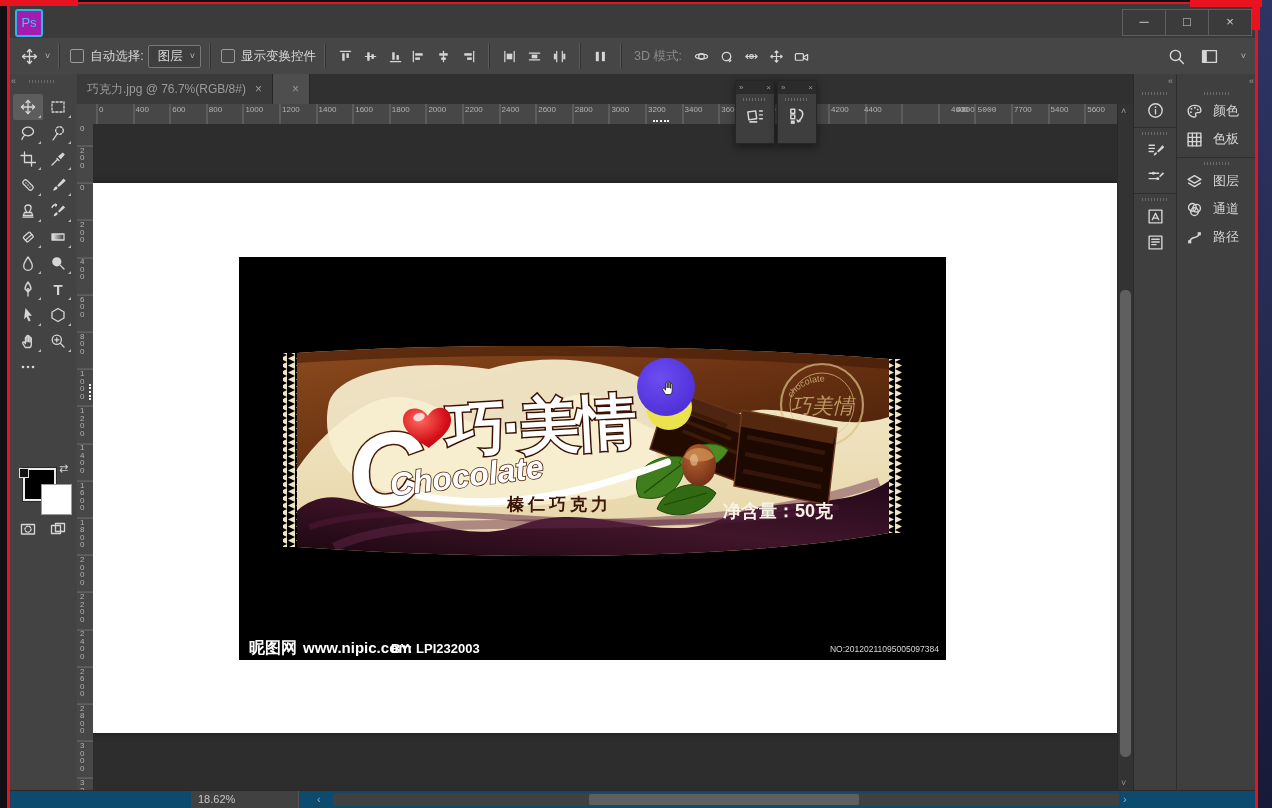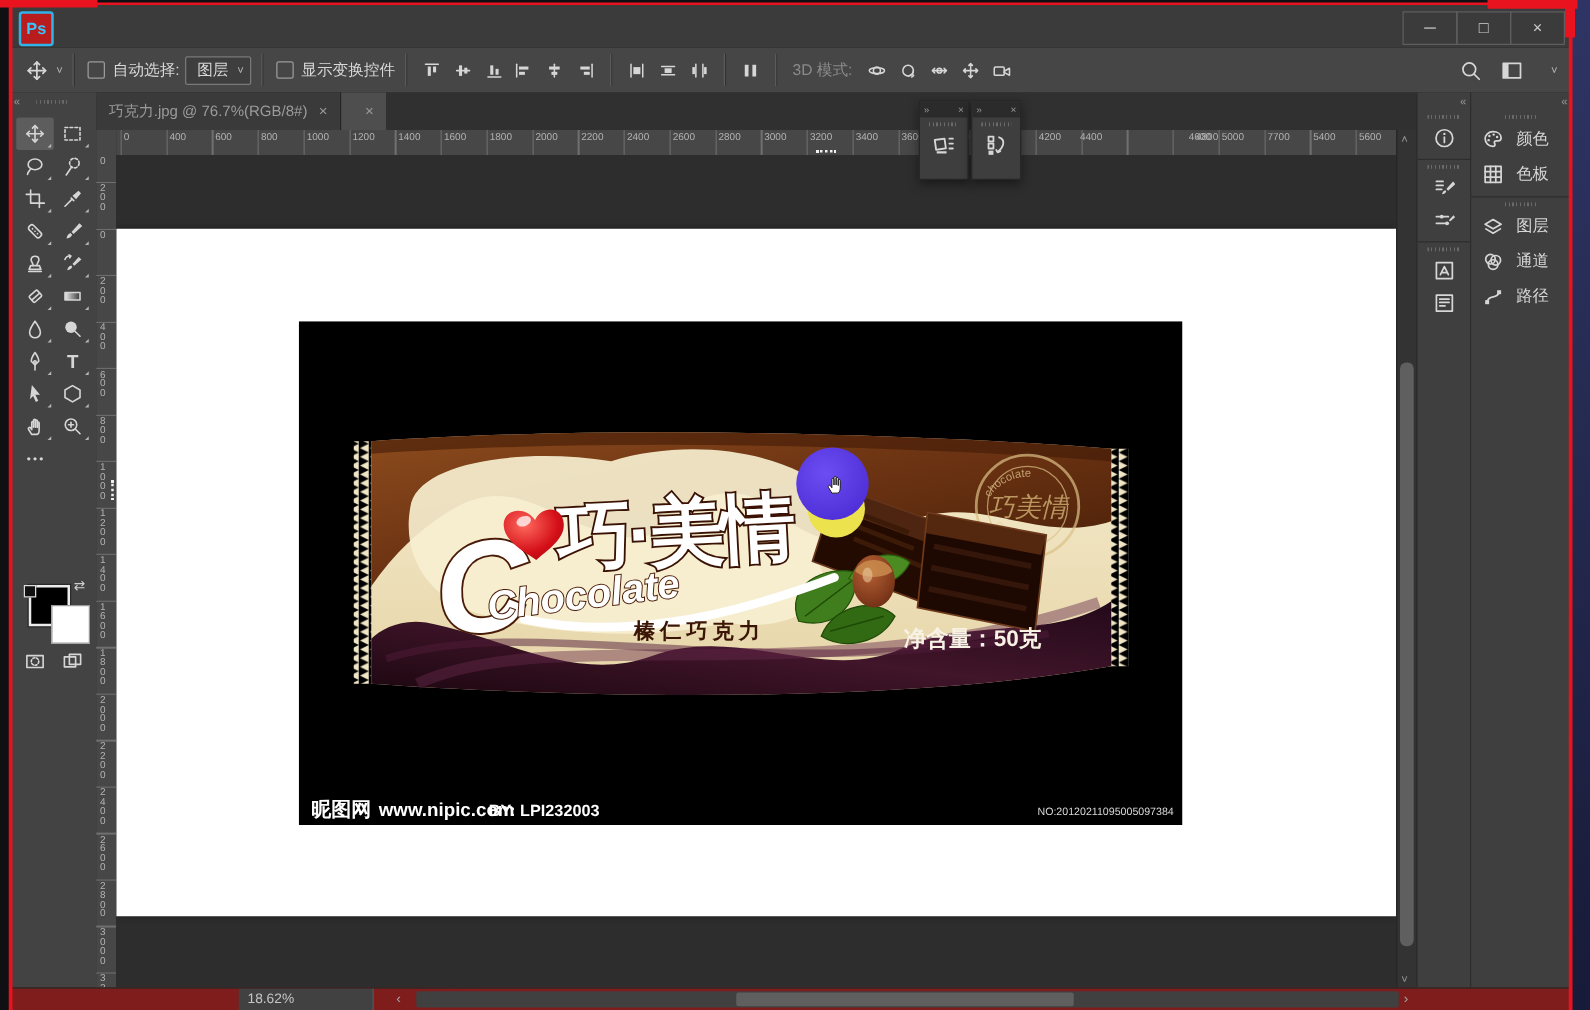--- a/index.html
+++ b/index.html
@@ -10,22 +10,22 @@
   .desktop{right:0;top:0;width:16px;height:808px;background:linear-gradient(180deg,#2e3564,#262b52 40%,#171a38);}
   
   .red-l{left:7px;top:0;width:3px;height:808px;background:#e8131f;}
   .red-t{left:7px;top:2px;width:1250px;height:2px;background:#e8131f;}
   .red-r{left:1255px;top:0;width:3px;height:808px;background:#e8131f;}
   .red-tl{left:0;top:0;width:78px;height:6px;background:#e8131f;}
   .red-tr1{left:1190px;top:0;width:72px;height:7px;background:#e8131f;}
   .red-tr2{left:1252px;top:0;width:8px;height:30px;background:#e8131f;}
   
   .menubar{left:9px;top:4px;width:1247px;height:34px;background:#3b3b3b;color:#e2e2e2;font-size:13px;}
-  .pslogo{left:6px;top:5px;width:24px;height:24px;background:#b91c1c;border:2px solid #2fb3e8;border-radius:3px;
-     color:#36c6ff;font-weight:bold;font-size:13px;line-height:24px;text-align:center;}
+  .pslogo{left:6px;top:5px;width:24px;height:24px;background:#a21caf;border:2px solid #2fb3e8;border-radius:3px;
+     color:#36c6ff;font-weight:normal;font-size:13px;line-height:24px;text-align:center;}
   .menu-items{left:42px;top:0;height:34px;display:flex;align-items:center;}
   .menu-item{padding:0 13px;height:34px;line-height:34px;cursor:default;}
   .winbtns{right:4px;top:5px;display:flex;}
   .winbtn{width:42px;height:25px;border:1px solid #5e5e5e;margin-left:-1px;color:#cfcfcf;
      text-align:center;line-height:24px;font-size:13px;}
   .optionsbar{left:9px;top:38px;width:1247px;height:36px;background:#464646;border-bottom:1px solid #282828;
      color:#d8d8d8;font-size:12.5px;display:flex;align-items:center;}
   .sep{width:1px;height:26px;background:#5a5a5a;border-right:1px solid #333;margin:0 8px;}
   .cbx{width:12px;height:12px;border:1px solid #9b9b9b;border-radius:2px;background:transparent;margin:0 6px 0 2px;}
   .dropdown{height:21px;border:1px solid #787878;border-radius:2px;background:#3e3e3e;display:flex;
@@ -83,21 +83,21 @@
   .dk-item{display:flex;align-items:center;gap:8px;height:28px;padding-left:6px;font-size:13px;}
   .dk-ic{width:22px;height:22px;display:flex;align-items:center;justify-content:center;}
   .dock-sep{height:1px;background:#2e2e2e;margin:4px 0;}
   .icbtn{width:42px;height:26px;display:flex;align-items:center;justify-content:center;}
   
   .fpanel{top:80px;width:38px;height:62px;background:#3e3e3e;border:1px solid #262626;box-shadow:0 3px 8px rgba(0,0,0,.45);}
   .fp-head{height:13px;background:#2b2b2b;color:#9a9a9a;font-size:8px;display:flex;justify-content:space-between;
      align-items:center;padding:0 3px;}
   .fp-body{display:flex;flex-direction:column;align-items:center;gap:6px;padding-top:4px;}
   
-  .statusbar{left:9px;top:790px;width:1247px;height:18px;background:#7f1d1d;border-top:1px solid #2b2b2b;
+  .statusbar{left:9px;top:790px;width:1247px;height:18px;background:#0c4a6e;border-top:1px solid #2b2b2b;
      color:#c6c6c6;font-size:11px;}
   .zoomfield{left:182px;top:0;width:100px;height:17px;background:#414141;border-right:1px solid #555;line-height:17px;padding-left:7px;}
   .docinfo{left:350px;top:0;line-height:17px;}
   .st-arr{top:0;line-height:17px;color:#a8a8a8;}
   .htrack{left:324px;top:2px;width:786px;height:13px;background:#404040;border-radius:2px;}
   .hthumb{left:256px;top:1px;width:270px;height:11px;background:#5f5f5f;border-radius:2px;}
   svg.ic{fill:none;stroke:#d6d6d6;stroke-width:1.3;stroke-linecap:round;stroke-linejoin:round;display:block;}
   svg.ic .f{fill:#d6d6d6;stroke:none;}
   text{font-family:"Liberation Sans","DejaVu Sans",sans-serif;}
 </style>
@@ -450,21 +450,21 @@
       <span class="hr-label" style="left: 518.4px;">3000</span>
       <span class="hr-label" style="left: 555px;">3200</span>
       <span class="hr-label" style="left: 591.6px;">3400</span>
       <span class="hr-label" style="left: 628.2px;">3600</span>
       <span class="hr-label" style="left: 664.8px;">3800</span>
       <span class="hr-label" style="left: 701.4px;">4000</span>
       <span class="hr-label" style="left: 738px;">4200</span>
       <span class="hr-label" style="left: 771px;">4400</span>
       <span class="hr-label" style="left: 858px;">4600</span>
       <span class="hr-label" style="left: 847.8px; padding-left: 16px;">4800</span>
-      <span class="hr-label" style="left: 884.4px;">5000</span>
+      <span class="hr-label" style="left: 884.4px; font-family: Liberation Mono, monospace;">5000</span>
       <span class="hr-label" style="left: 921px;">7700</span>
       <span class="hr-label" style="left: 957.6px;">5400</span>
       <span class="hr-label" style="left: 994.2px;">5600</span>
     </div>
   <div class="abs vruler" id="vruler">
       <div class="vr-mark"></div>
       <span class="vr-label" style="top: -14.4px;">400</span>
       <span class="vr-label" style="top: 22.8px;">200</span>
       <span class="vr-label" style="top: 60px;">0</span>
       <span class="vr-label" style="top: 97.2px;">200</span>

